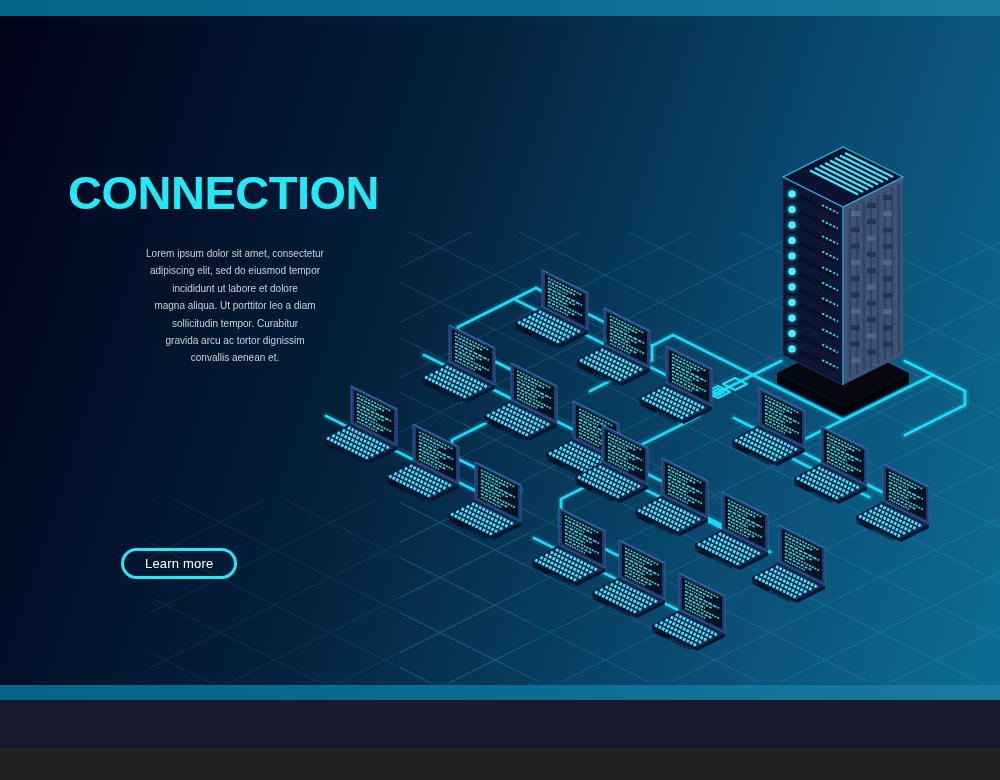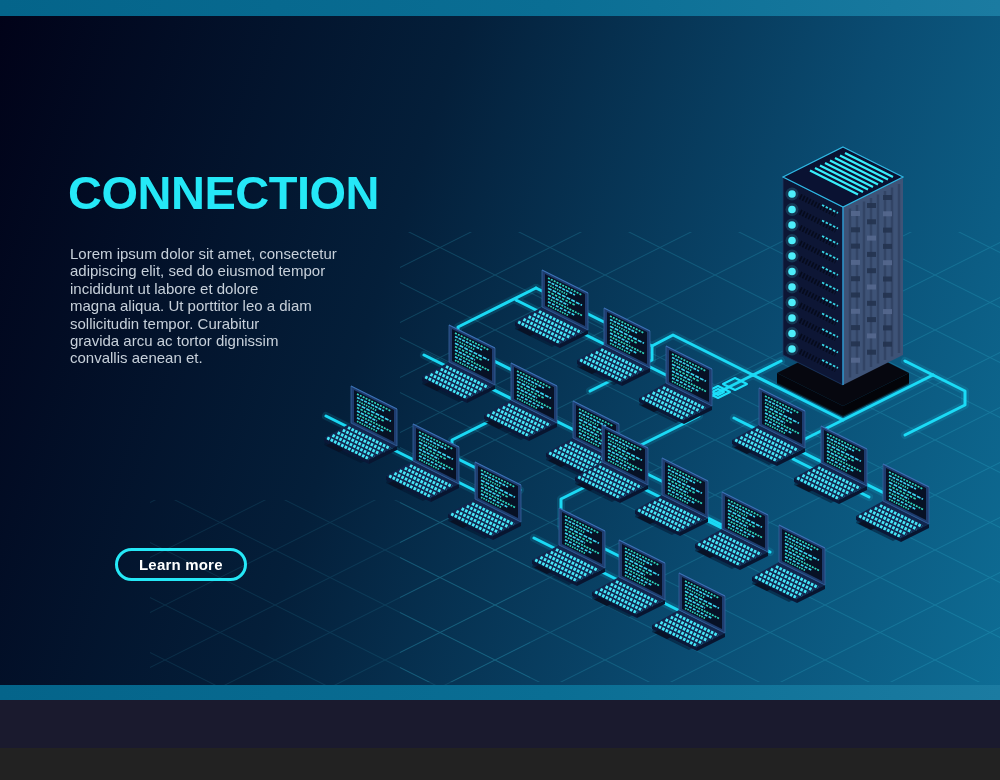--- a/index.html
+++ b/index.html
@@ -6,27 +6,27 @@
   #stage{
     position:relative;width:1000px;height:748px;overflow:hidden;
     font-family:"Liberation Sans","DejaVu Sans",sans-serif;
     background:linear-gradient(108deg,#010218 0%,#041f3a 38%,#0a4c72 72%,#0e6f97 100%);
   }
   .accent-bar{position:absolute;left:0;right:0;background:linear-gradient(90deg,#04648a 0%,#0a6e94 55%,#1b7ba1 100%);}
   #top-bar{top:0;height:16px;}
   #mid-bar{top:685px;height:15px;}
   #footer{position:absolute;left:0;right:0;top:700px;height:80px;background:#1a1a2e;}
   #hero-title{position:absolute;left:68px;top:165px;color:#25e8f7;font-size:47px;font-weight:700;letter-spacing:-0.5px;white-space:nowrap;}
-  .hero-par{position:absolute;left:70px;width:330px;color:#c7d0da;font-size:15px;line-height:17.4px;white-space:pre-line;}
+  .hero-par{position:absolute;left:70px;width:330px;color:#c7d0da;font-size:10px;line-height:17.4px;white-space:pre-line;text-align:center;}
   #hero-par1{top:245px;}
   #hero-par2{top:388px;}
   #cta{
-    position:absolute;left:115px;top:548px;display:inline-block;
+    position:absolute;left:121px;top:548px;display:inline-block;
     padding:5px 21px;border:3px solid #25e8f7;border-radius:18px;
-    color:#fff;font-size:15px;font-weight:700;letter-spacing:.2px;
+    color:#fff;font-size:13px;font-weight:400;letter-spacing:.2px;
     background:transparent;cursor:pointer;
   }
   #scene{position:absolute;left:0;top:0;}
 </style>
 </head>
 <body>
 
 <div id="stage">
 
   <svg id="scene" width="1000" height="780" viewBox="0 0 1000 780">

